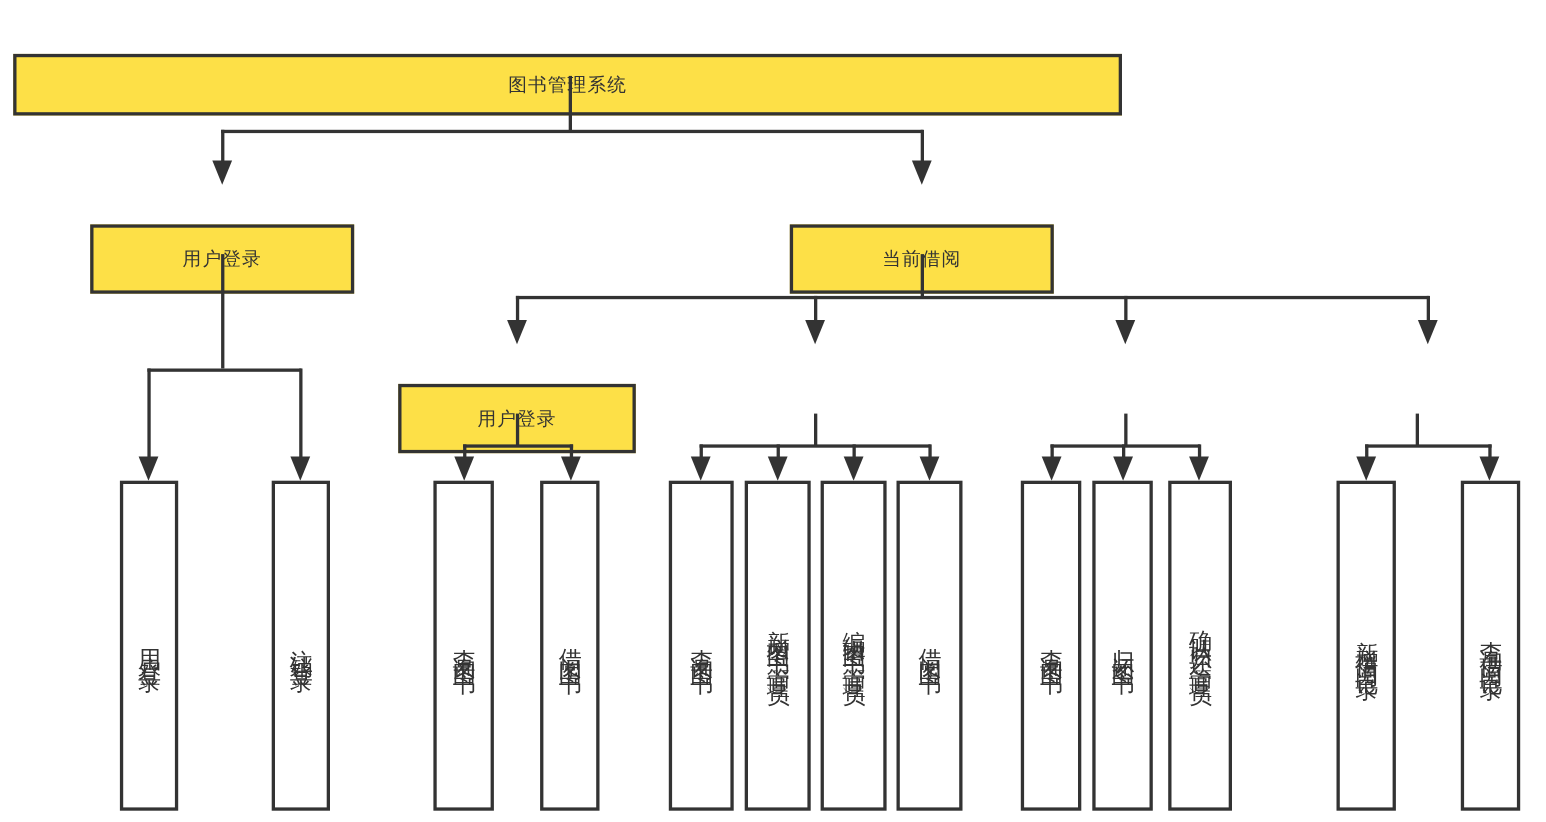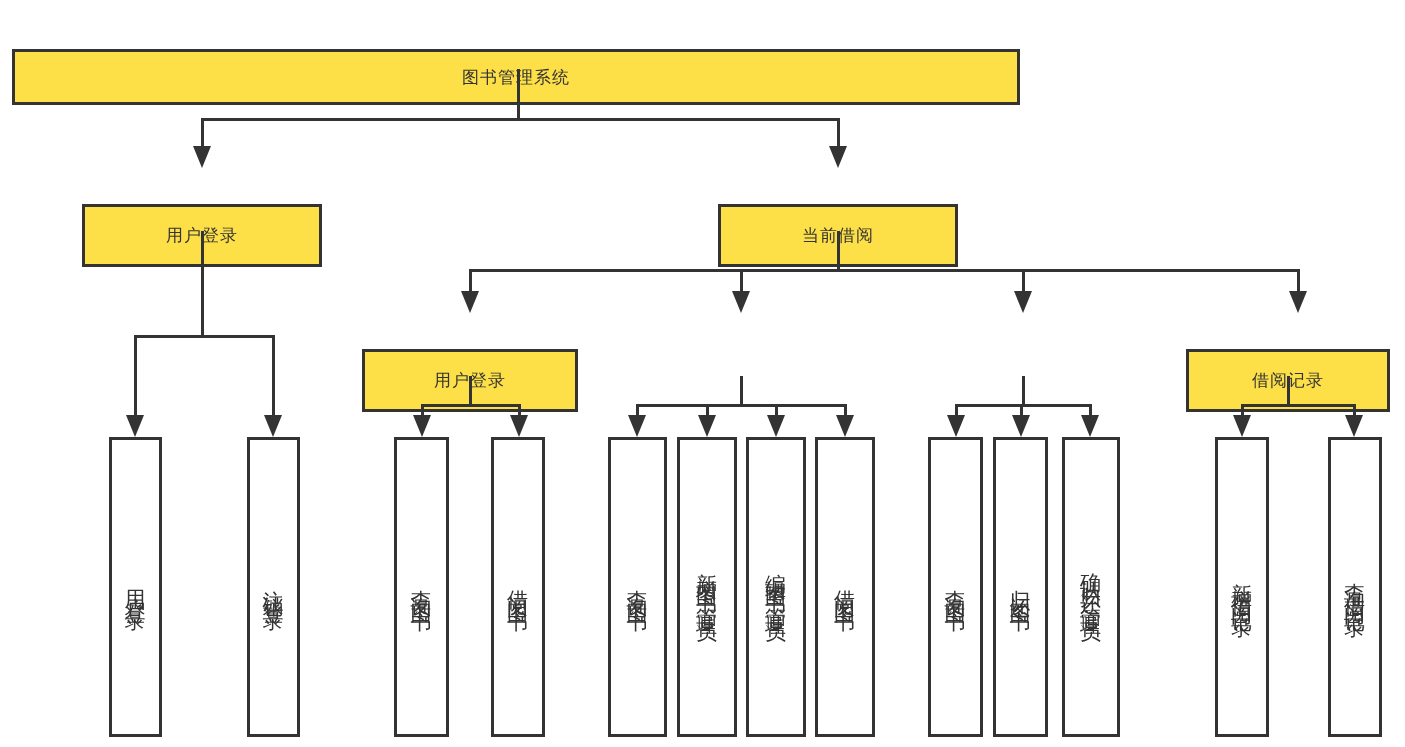--- a/index.html
+++ b/index.html
@@ -91,21 +91,20 @@
   <div class="vl" style="left:469px;top:269px;height:24px"></div>
   <div class="ah" style="left:461px;top:291px"></div>
   <div class="vl" style="left:740px;top:269px;height:24px"></div>
   <div class="ah" style="left:732px;top:291px"></div>
   <div class="vl" style="left:1022px;top:269px;height:24px"></div>
   <div class="ah" style="left:1014px;top:291px"></div>
   <div class="vl" style="left:1297px;top:269px;height:24px"></div>
   <div class="ah" style="left:1289px;top:291px"></div>
 
   <div class="hbox" style="left:362px;top:313px;width:216px;height:63px">用户登录</div>
-  <div class="hbox" style="left:1186px;top:313px;width:204px;height:63px">借阅记录</div>
 
   <div class="vl" style="left:469px;top:376px;height:30px"></div>
   <div class="hl" style="left:421px;top:404px;width:100px"></div>
   <div class="vl" style="left:421px;top:404px;height:14px"></div>
   <div class="ah" style="left:413px;top:415px"></div>
   <div class="vl" style="left:518px;top:404px;height:14px"></div>
   <div class="ah" style="left:510px;top:415px"></div>
 
   <div class="vl" style="left:740px;top:376px;height:30px"></div>
   <div class="hl" style="left:636px;top:404px;width:210px"></div>

